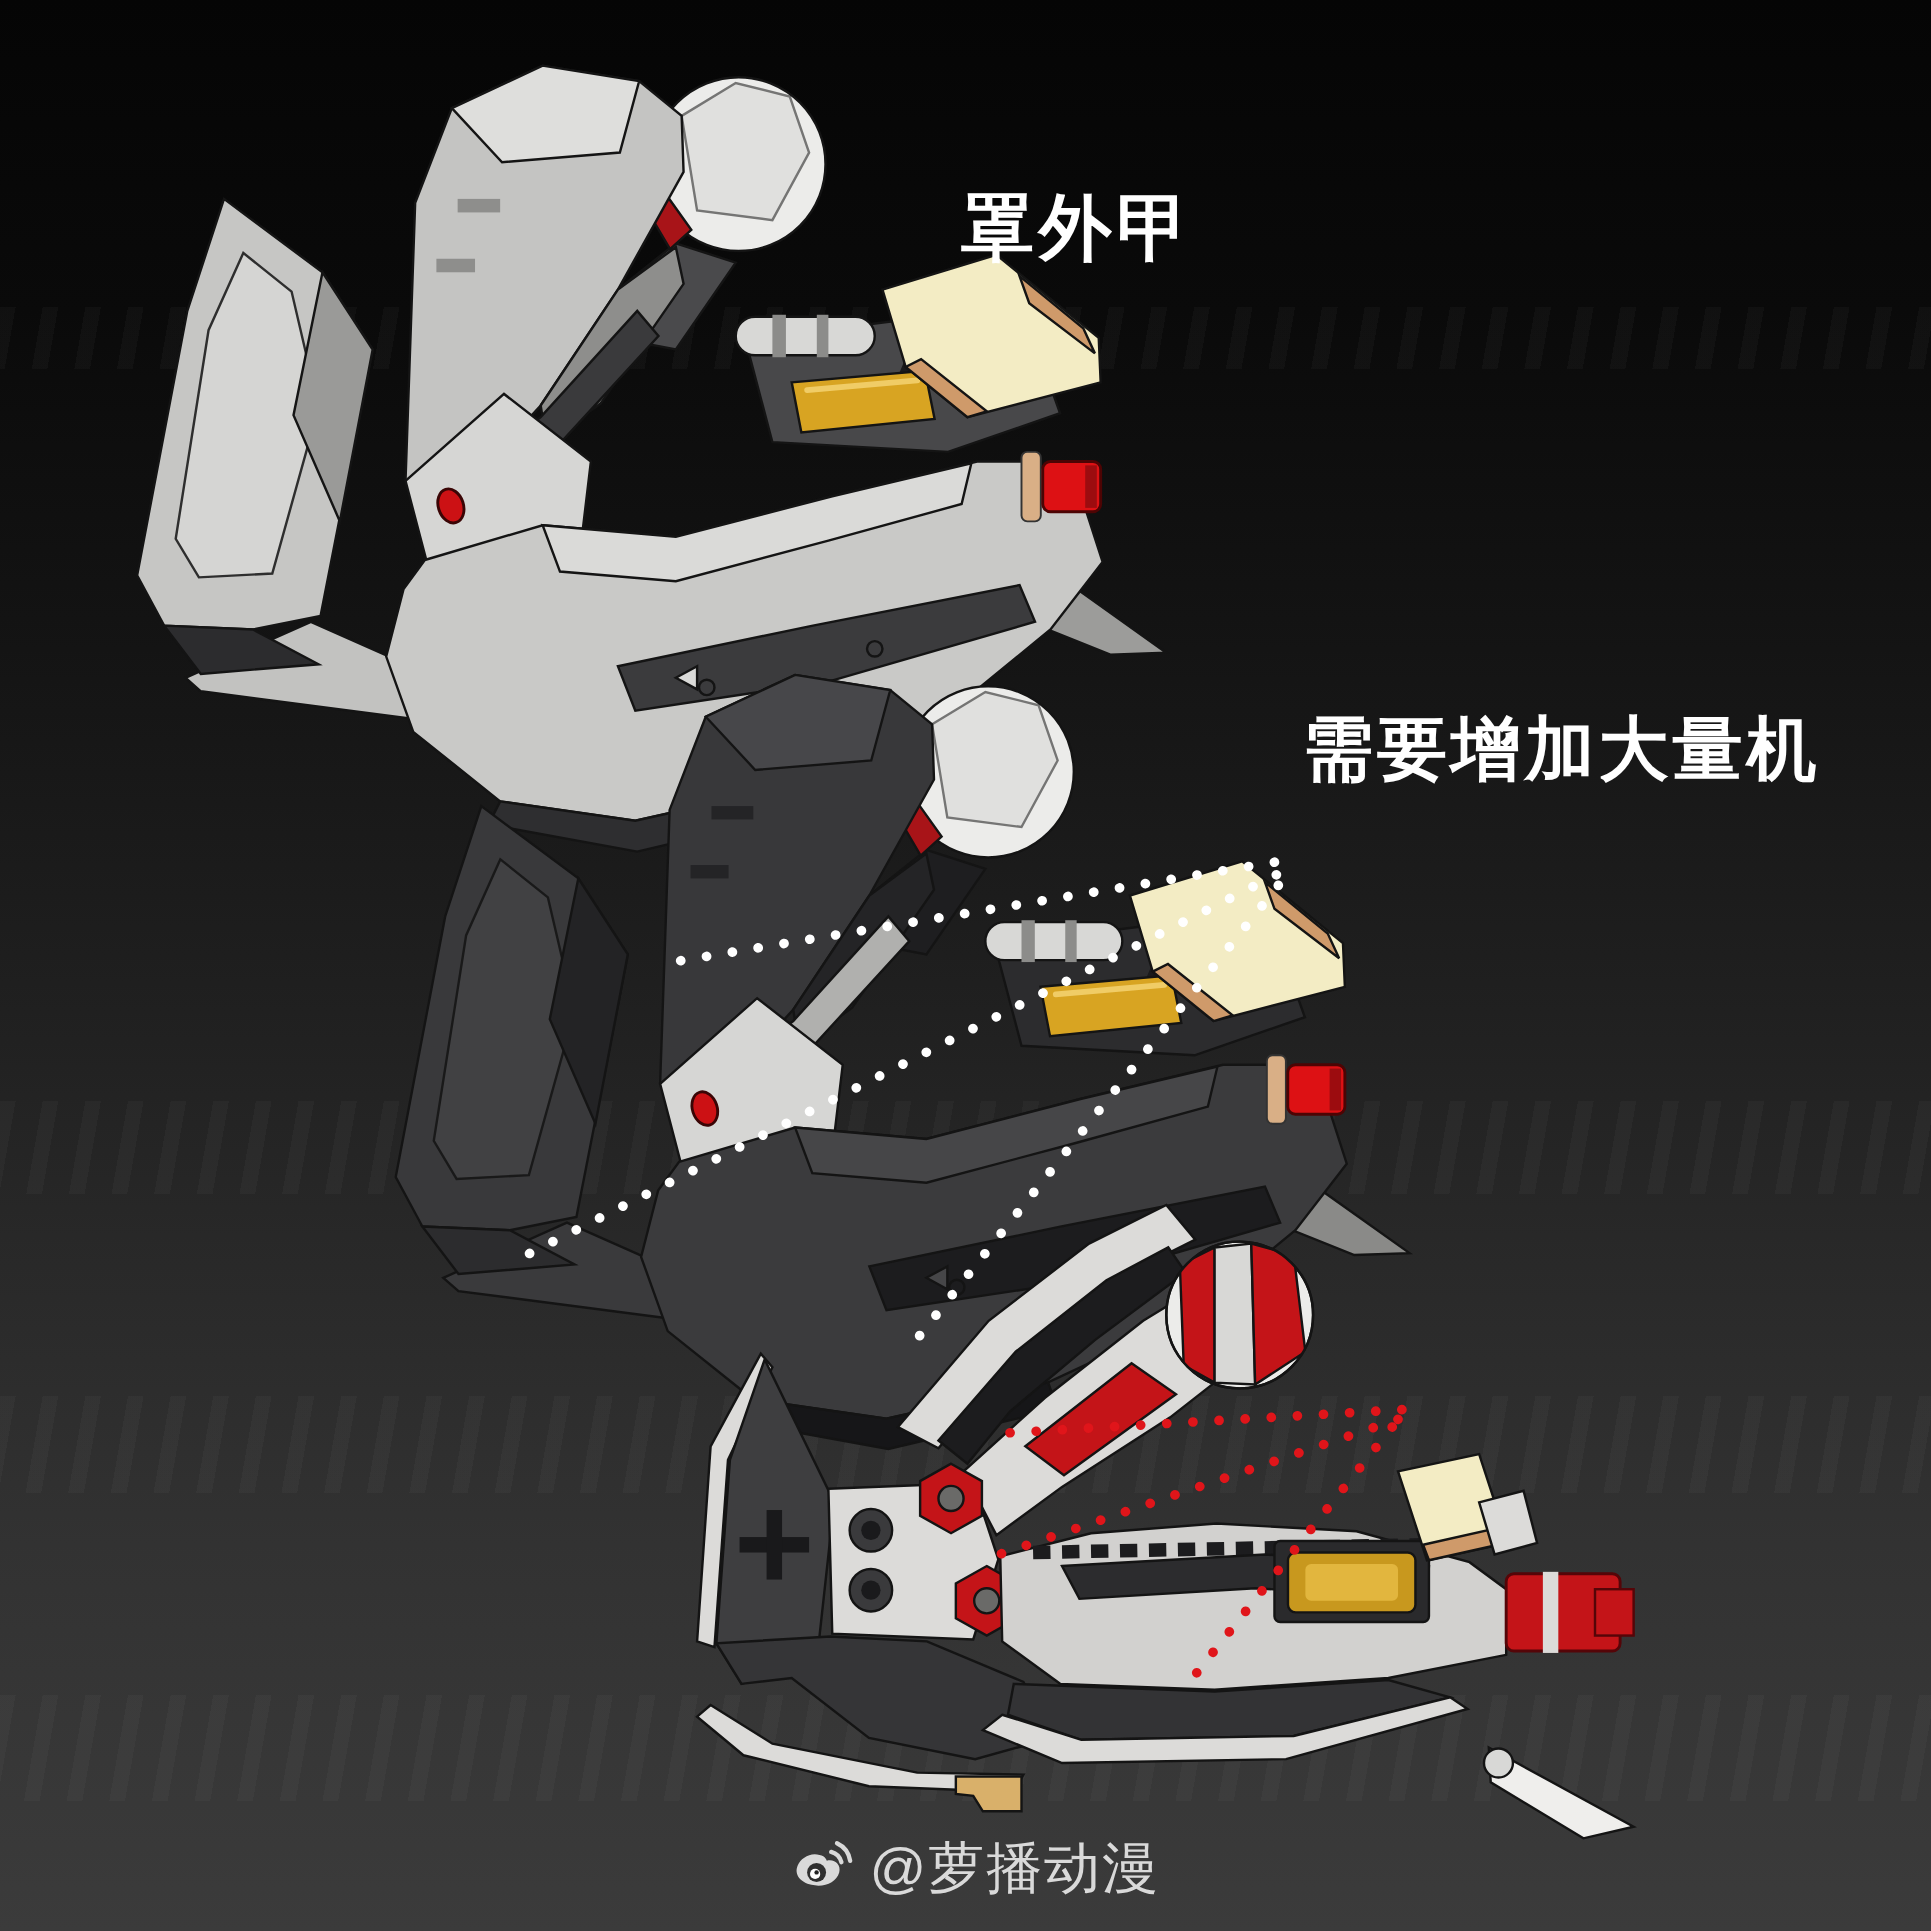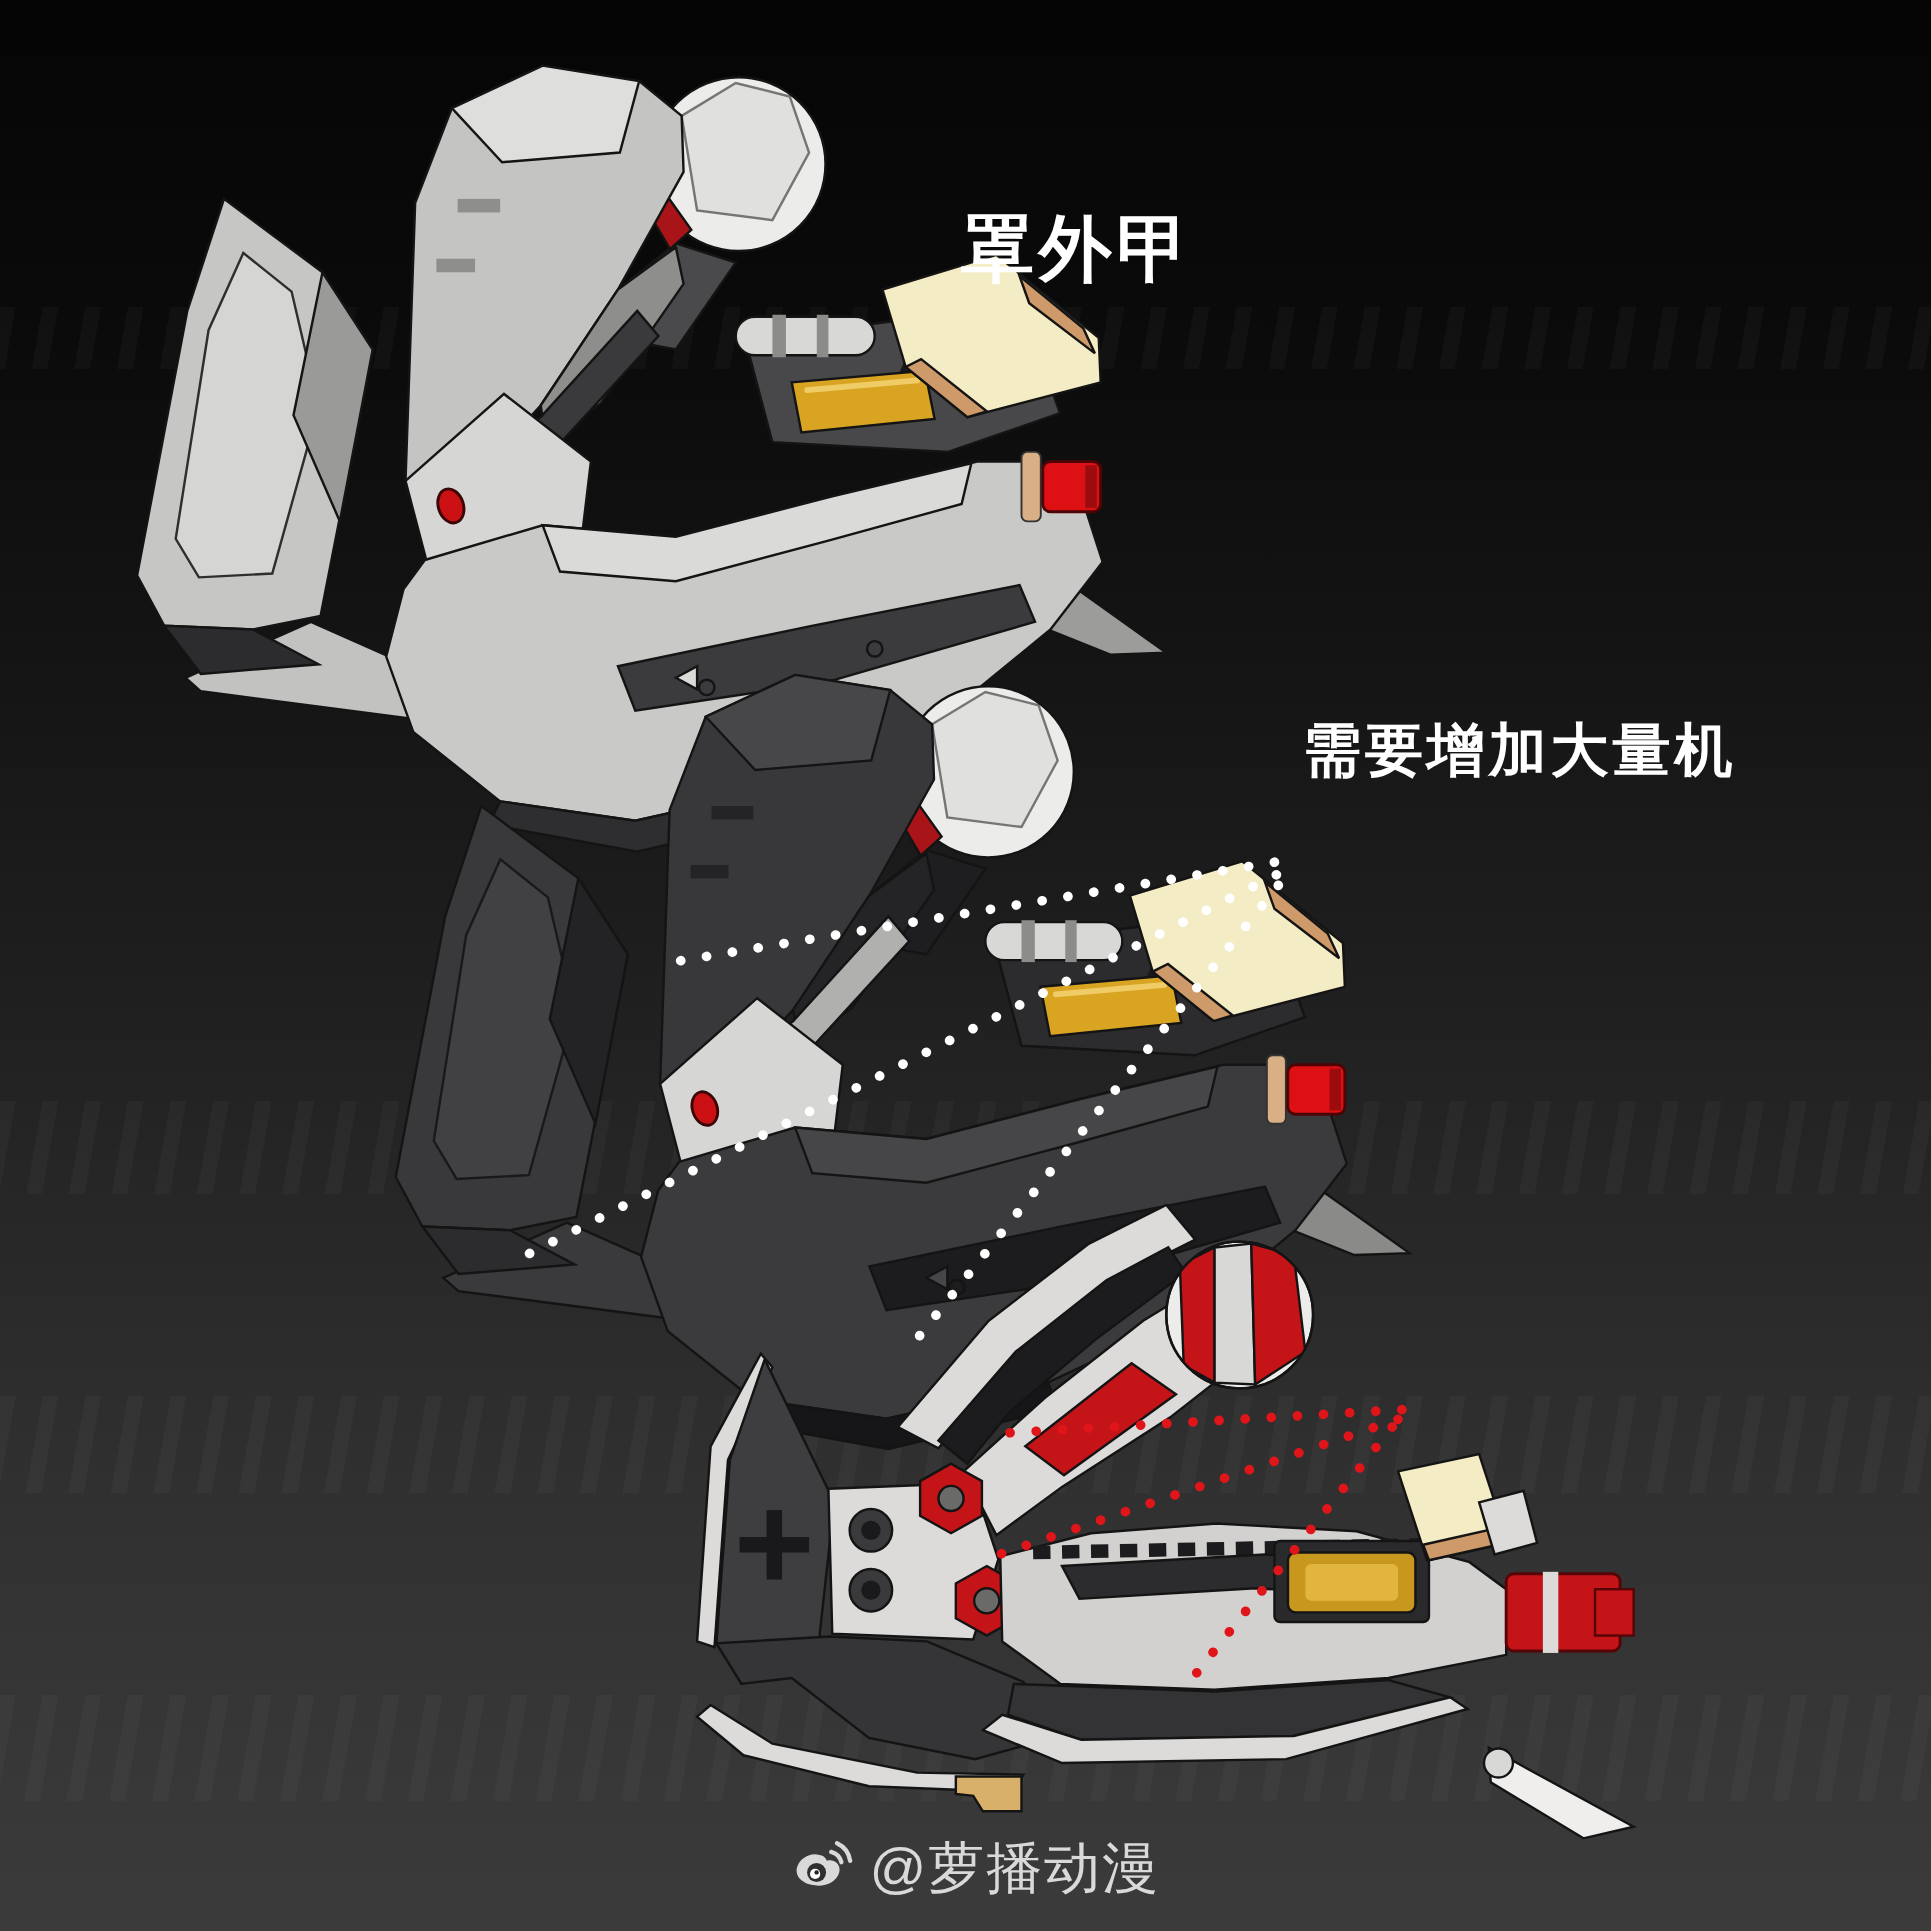--- a/index.html
+++ b/index.html
@@ -29,22 +29,22 @@
     --p-foot:#3a3a3c; --p-fin:#39393b; --p-fin-inner:#434345; --p-fin-shadow:#232325;
     --p-upper:#38383a; --p-upper-hi:#47474a; --p-upper-sh:#242426; --p-teeth:#b0b0ae;
     --p-neck:#1e1e20; --p-body:var(--armor_dark,#3b3b3d); --p-body-hi:#464648;
     --p-stripe:#1c1c1e; --p-under:#161618; --p-gun:#2c2c2e;
     --p-spike:#8a8a88; --p-spike-hi:#b8b8b6;
   }
   .callout{
     position:absolute;color:var(--label_text,#fff);font-weight:800;
     letter-spacing:4.8px;white-space:nowrap;
   }
-  .callout.armor{left:961px;top:201px;font-size:73px;}
-  .callout.flesh{left:1303px;top:699px;font-size:58px;line-height:102px;letter-spacing:3.9px;}
+  .callout.armor{left:961px;top:180px;font-size:73px;}
+  .callout.flesh{left:1303px;top:699px;font-size:70px;line-height:102px;letter-spacing:3.9px;font-family:Liberation Serif, serif;}
   .callout.bone{left:1437px;top:1346px;font-size:73px;letter-spacing:2.9px;}
   .watermark{
     position:absolute;left:12px;right:0;top:1831px;display:flex;
     align-items:center;justify-content:center;gap:13.5px;
     color:var(--watermark_text,#d9d9d9);
   }
   .watermark .handle{font-size:56px;font-weight:400;letter-spacing:1.9px;}
 </style>
 </head>
 <body>

